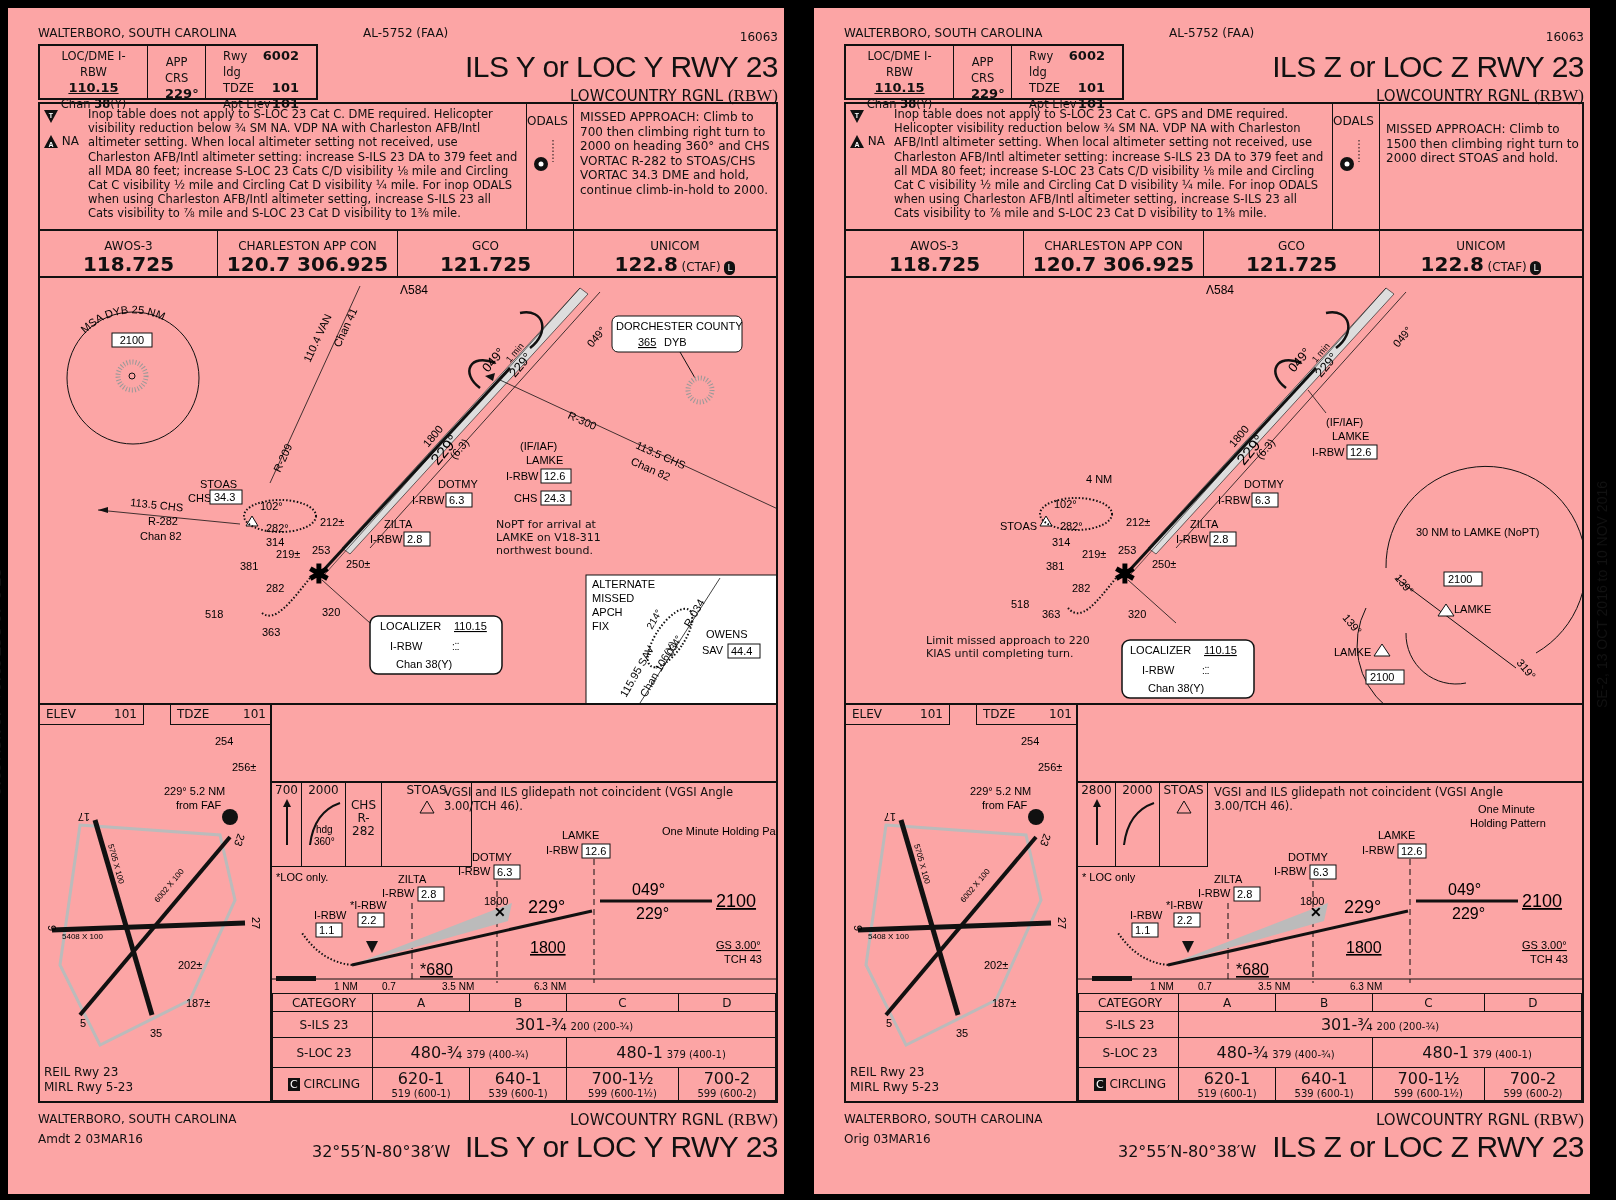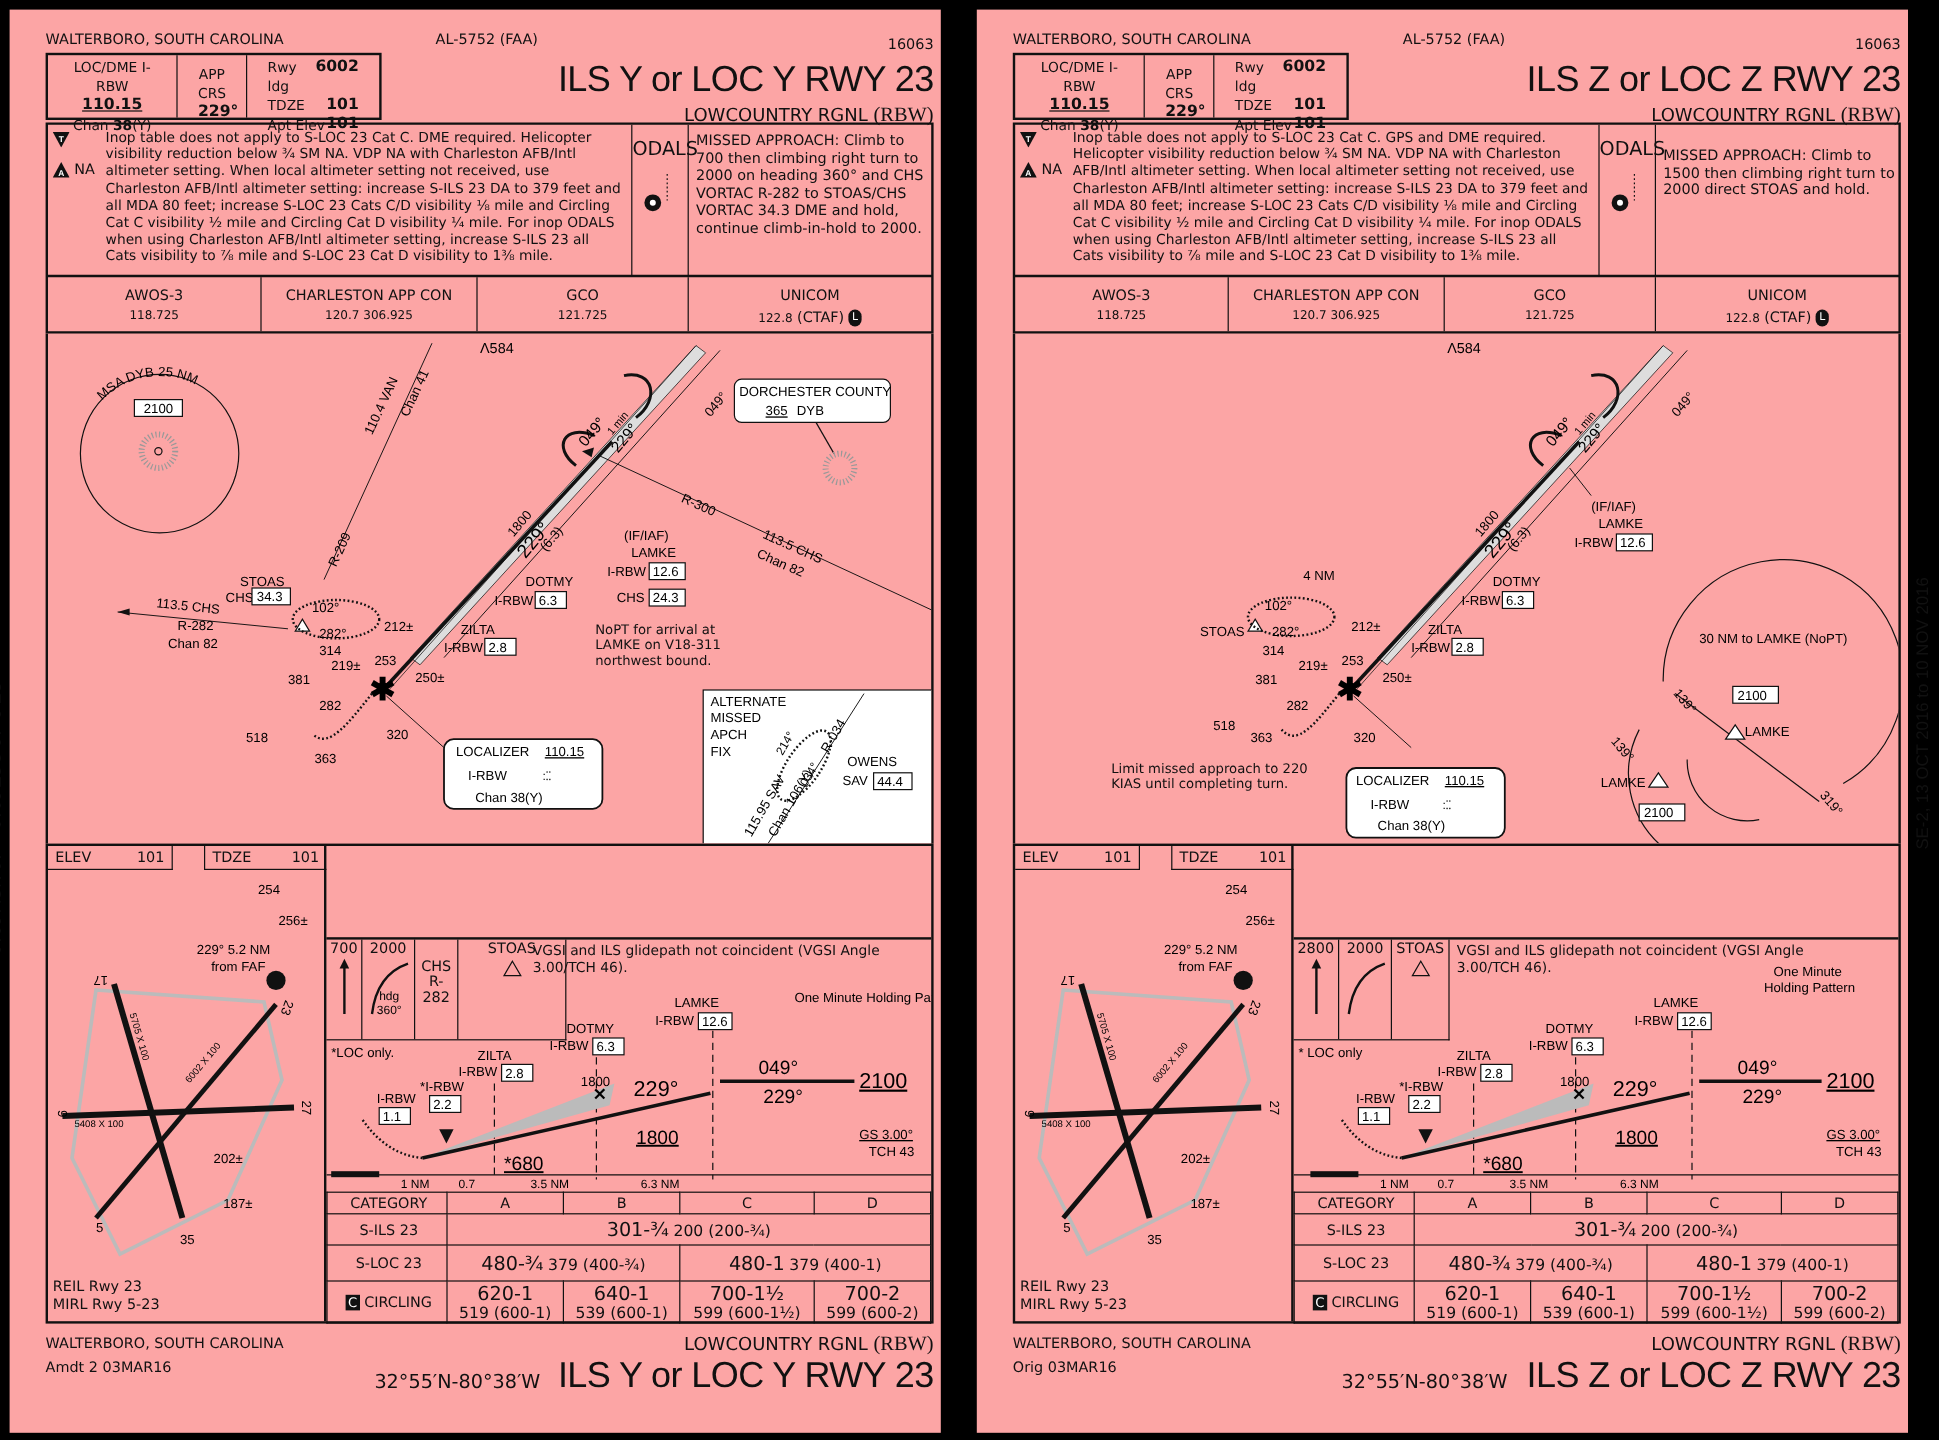--- a/index.html
+++ b/index.html
@@ -19,38 +19,38 @@
   .ib1{width:108px}.ib2{width:58px}.ib3{flex:1;text-align:left!important}
   .ib3 .r{display:flex;justify-content:space-between}
   .b{font-weight:bold}
   .u{text-decoration:underline}
   .bigtitle{position:absolute;right:0;top:30px;font-size:30px;font-family:"Liberation Sans",sans-serif;letter-spacing:-0.5px}
   .airport{position:absolute;right:0;top:66px;font-size:15px}
   .airport .id{font-family:"Liberation Serif",serif;font-size:17px}
   .notes{position:absolute;left:0;top:82px;width:740px;height:128px;border:2px solid #111;border-bottom:1px solid #111}
   .notes .icons{position:absolute;left:4px;top:4px;width:44px;font-size:12px;line-height:22px}
   .notes .txt{position:absolute;left:48px;top:3px;width:430px;font-size:11.5px;line-height:14.2px}
-  .notes .odals{position:absolute;left:486px;top:0;width:48px;height:126px;border-left:1px solid #111;border-right:1px solid #111;text-align:center;padding-top:10px;font-size:16px}
+  .notes .odals{position:absolute;left:486px;top:0;width:48px;height:126px;border-left:1px solid #111;border-right:1px solid #111;text-align:left;padding-top:10px;font-size:12px}
   .notes .ma{position:absolute;left:540px;top:6px;width:195px;font-size:12px;line-height:14.5px}
   .comms{position:absolute;left:0;top:210px;width:740px;height:48px;border:2px solid #111;border-top:1px solid #111;display:flex}
   .comms>div{text-align:center;border-right:1px solid #111;padding-top:6px;line-height:18px}
   .comms>div:last-child{border-right:none}
-  .comms .n{font-size:12px}.comms .f{font-size:10px;font-weight:normal}
+  .comms .n{font-size:12px}.comms .f{font-size:20px;font-weight:bold}
   .plan{position:absolute;left:0;top:258px;width:740px;height:425px;border-left:2px solid #111;border-right:2px solid #111;overflow:hidden}
   .lower{position:absolute;left:0;top:683px;width:740px;height:400px;border:2px solid #111}
   .apt{position:absolute;left:0;top:0;width:232px;height:396px;border-right:2px solid #111}
   .elev{position:absolute;left:0;top:0;width:104px;height:20px;border-right:1px solid #111;border-bottom:1px solid #111;font-size:12px;padding:2px 6px;display:flex;justify-content:space-between}
   .tdze{position:absolute;left:130px;top:0;width:102px;height:20px;border-left:1px solid #111;border-bottom:1px solid #111;font-size:12px;padding:2px 6px;display:flex;justify-content:space-between}
   .lights{position:absolute;left:4px;bottom:6px;font-size:12px;line-height:15px}
   .mins{position:absolute;left:232px;top:288px;width:504px;height:108px}
   table.mt{border-collapse:collapse;width:100%;height:100%;font-size:12px}
   table.mt td{border:1px solid #111;text-align:center;padding:0 2px}
   table.mt td.cat{text-align:center;width:100px;padding-left:5px}
   .mnb{font-size:16px}
-  .sm{font-size:13px}
+  .sm{font-size:10px}
   .footer{position:absolute;left:0;top:1084px;width:740px;height:80px}
   .footer .city{position:absolute;left:0;top:8px;font-size:12px}
   .footer .amdt{position:absolute;left:0;top:28px;font-size:12px}
   .footer .coord{position:absolute;left:274px;top:38px;font-size:16px}
   .footer .apt2{position:absolute;right:0;top:6px;font-size:15px}
   .footer .apt2 .id{font-family:"Liberation Serif",serif;font-size:17px}
   .footer .tit{position:absolute;right:0;top:26px;font-size:30px;font-family:"Liberation Sans",sans-serif;letter-spacing:-0.5px}
   svg text{font-family:"Liberation Sans",sans-serif}
   .maicons{position:absolute;left:0;top:0;width:200px;height:84px;border-right:1px solid #111;border-bottom:1px solid #111;display:flex}
   .maicons>div{border-right:1px solid #111;text-align:center;font-size:12px;position:relative}

